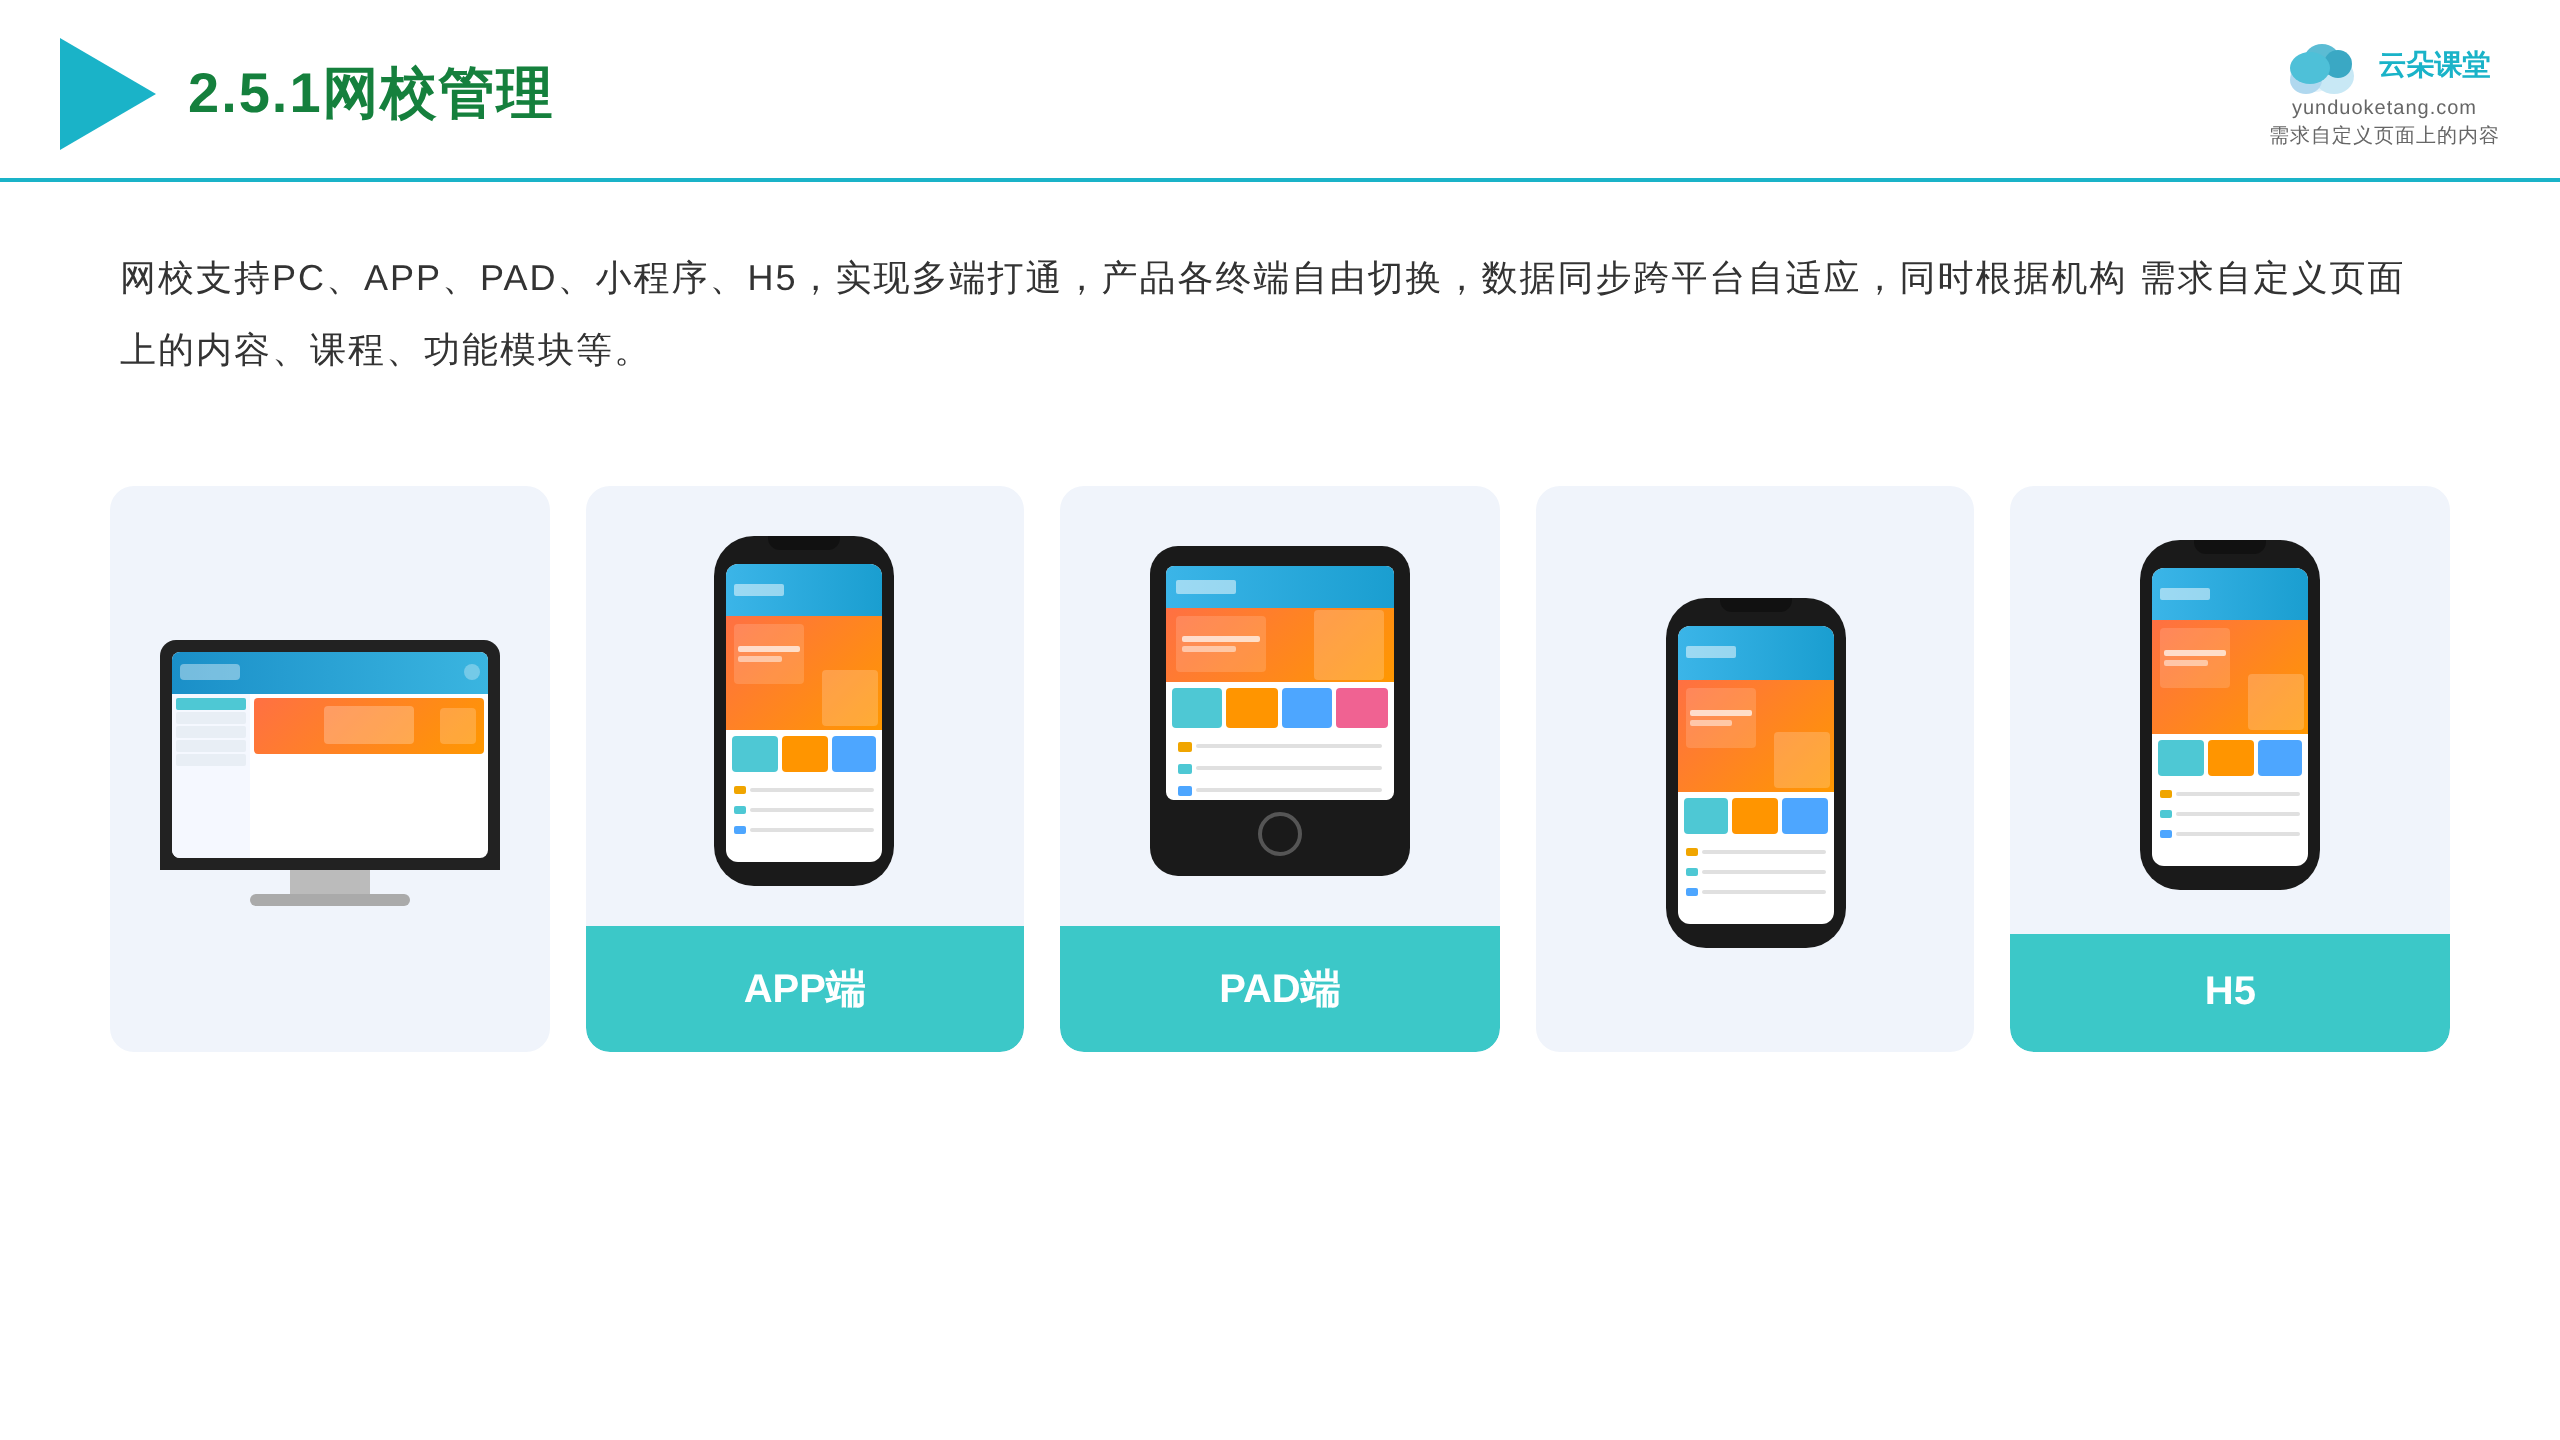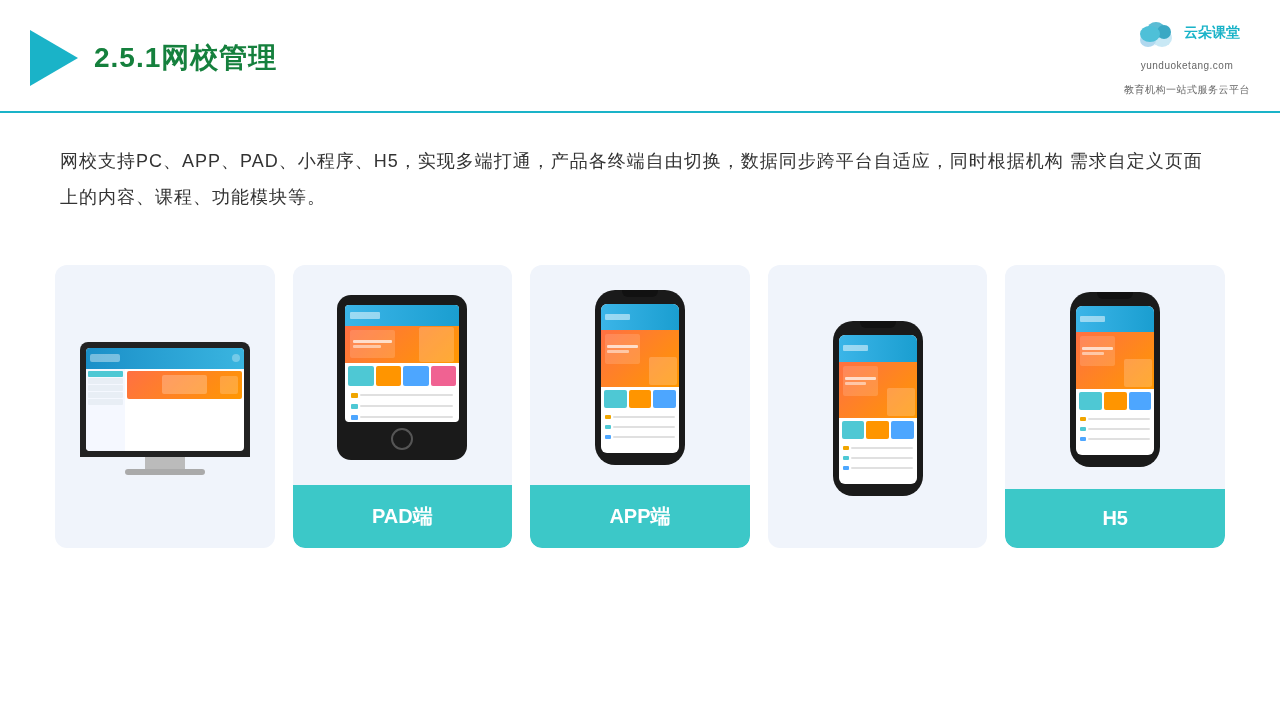--- a/index.html
+++ b/index.html
@@ -54,21 +54,21 @@
       height: 30px;
     }
     .brand-text {
       font-size: 14px;
       color: #1ab3c8;
       font-weight: 700;
     }
     .brand-sub {
       font-size: 10px;
       color: #666;
-      margin-top: 12px;
+      margin-top: 1px;
       text-align: center;
       letter-spacing: 0.5px;
     }
 
     
     .description {
       padding: 30px 72px 10px 60px;
       font-size: 18px;
       color: #333;
       line-height: 2;
@@ -221,21 +221,21 @@
         <ellipse cx="18" cy="18" rx="12" ry="10" fill="#e8f4fb"></ellipse>
         <ellipse cx="28" cy="20" rx="10" ry="9" fill="#c8e8f5"></ellipse>
         <ellipse cx="14" cy="22" rx="8" ry="7" fill="#b0d8ef"></ellipse>
         <ellipse cx="22" cy="12" rx="9" ry="8" fill="#5bbcd4"></ellipse>
         <ellipse cx="30" cy="14" rx="7" ry="7" fill="#3aa8c4"></ellipse>
         <ellipse cx="16" cy="16" rx="10" ry="8" fill="#4ec0d8"></ellipse>
       </svg>
       <span class="brand-text">云朵课堂</span>
     </div>
     <div class="brand-sub">yunduoketang.com</div>
-    <div class="brand-sub">教育机构一站式服务云平台</div>
+    <div class="brand-sub">需求自定义页面上的内容</div>
   </div>
 </div>
 
 <div class="description">网校支持PC、APP、PAD、小程序、H5，实现多端打通，产品各终端自由切换，数据同步跨平台自适应，同时根据机构
 需求自定义页面上的内容、课程、功能模块等。</div>
 
 <div class="cards-container">
 
   <div class="card">
     <div class="card-image-area">
@@ -272,20 +272,60 @@
           </div>
         </div>
         <div class="monitor-stand"></div>
         <div class="monitor-base"></div>
       </div>
     </div>
   </div>
 
   <div class="card">
     <div class="card-image-area">
+      <div class="phone-frame">
+        <div class="phone-notch"></div>
+        <div class="phone-screen">
+          <div style="height:18%;background:linear-gradient(90deg,#3bb5e8,#1a9ed0);display:flex;align-items:center;padding:0 4px;">
+            <div style="width:25px;height:6px;background:rgba(255,255,255,0.5);border-radius:1px;"></div>
+          </div>
+          <div style="height:38%;background:linear-gradient(135deg,#ff7043,#ff9800);display:flex;align-items:center;justify-content:center;position:relative;overflow:hidden;">
+            <div style="position:absolute;left:4px;top:4px;width:35px;height:30px;background:rgba(255,255,255,0.15);border-radius:2px;display:flex;flex-direction:column;justify-content:center;padding:2px;">
+              <div style="height:3px;background:rgba(255,255,255,0.7);border-radius:1px;margin-bottom:2px;"></div>
+              <div style="height:3px;background:rgba(255,255,255,0.5);border-radius:1px;width:70%;"></div>
+            </div>
+            <div style="position:absolute;right:2px;bottom:2px;width:28px;height:28px;background:rgba(255,255,255,0.2);border-radius:2px;"></div>
+          </div>
+          <div style="flex:1;display:grid;grid-template-columns:1fr 1fr 1fr;gap:2px;padding:3px;">
+            <div style="background:#4ec8d4;border-radius:2px;height:18px;"></div>
+            <div style="background:#ff9500;border-radius:2px;height:18px;"></div>
+            <div style="background:#4da6ff;border-radius:2px;height:18px;"></div>
+          </div>
+          <div style="padding:2px;display:flex;flex-direction:column;gap:2px;">
+            <div style="height:8px;background:#fff;border-radius:1px;display:flex;align-items:center;padding:0 2px;gap:2px;">
+              <div style="width:6px;height:4px;background:#f0a500;border-radius:1px;flex-shrink:0;"></div>
+              <div style="flex:1;height:2px;background:#e0e0e0;border-radius:1px;"></div>
+            </div>
+            <div style="height:8px;background:#fff;border-radius:1px;display:flex;align-items:center;padding:0 2px;gap:2px;">
+              <div style="width:6px;height:4px;background:#4ec8d4;border-radius:1px;flex-shrink:0;"></div>
+              <div style="flex:1;height:2px;background:#e0e0e0;border-radius:1px;"></div>
+            </div>
+            <div style="height:8px;background:#fff;border-radius:1px;display:flex;align-items:center;padding:0 2px;gap:2px;">
+              <div style="width:6px;height:4px;background:#4da6ff;border-radius:1px;flex-shrink:0;"></div>
+              <div style="flex:1;height:2px;background:#e0e0e0;border-radius:1px;"></div>
+            </div>
+          </div>
+        </div>
+      </div>
+    </div>
+    <div class="card-label">APP端</div>
+  </div>
+
+  <div class="card">
+    <div class="card-image-area">
       <div class="tablet-frame">
         <div class="tablet-screen">
           <div style="height:18%;background:linear-gradient(90deg,#3bb5e8,#1a9ed0);display:flex;align-items:center;padding:0 5px;">
             <div style="width:30px;height:7px;background:rgba(255,255,255,0.5);border-radius:1px;"></div>
           </div>
           <div style="height:32%;background:linear-gradient(135deg,#ff7043,#ff9800);display:flex;align-items:center;justify-content:center;position:relative;overflow:hidden;">
             <div style="position:absolute;left:5px;top:4px;width:45px;height:28px;background:rgba(255,255,255,0.15);border-radius:2px;display:flex;flex-direction:column;justify-content:center;padding:3px;">
               <div style="height:3px;background:rgba(255,255,255,0.7);border-radius:1px;margin-bottom:2px;"></div>
               <div style="height:3px;background:rgba(255,255,255,0.5);border-radius:1px;width:70%;"></div>
             </div>
@@ -348,21 +388,20 @@
               <div style="flex:1;height:2px;background:#e0e0e0;border-radius:1px;"></div>
             </div>
             <div style="height:8px;background:#fff;border-radius:1px;display:flex;align-items:center;padding:0 2px;gap:2px;">
               <div style="width:6px;height:4px;background:#4da6ff;border-radius:1px;flex-shrink:0;"></div>
               <div style="flex:1;height:2px;background:#e0e0e0;border-radius:1px;"></div>
             </div>
           </div>
         </div>
       </div>
     </div>
-    <div class="card-label">APP端</div>
   </div>
 
   <div class="card">
     <div class="card-image-area">
       <div class="phone-frame">
         <div class="phone-notch"></div>
         <div class="phone-screen">
           <div style="height:18%;background:linear-gradient(90deg,#3bb5e8,#1a9ed0);display:flex;align-items:center;padding:0 4px;">
             <div style="width:25px;height:6px;background:rgba(255,255,255,0.5);border-radius:1px;"></div>
           </div>
@@ -388,55 +427,16 @@
               <div style="flex:1;height:2px;background:#e0e0e0;border-radius:1px;"></div>
             </div>
             <div style="height:8px;background:#fff;border-radius:1px;display:flex;align-items:center;padding:0 2px;gap:2px;">
               <div style="width:6px;height:4px;background:#4da6ff;border-radius:1px;flex-shrink:0;"></div>
               <div style="flex:1;height:2px;background:#e0e0e0;border-radius:1px;"></div>
             </div>
           </div>
         </div>
       </div>
     </div>
-  </div>
-
-  <div class="card">
-    <div class="card-image-area">
-      <div class="phone-frame">
-        <div class="phone-notch"></div>
-        <div class="phone-screen">
-          <div style="height:18%;background:linear-gradient(90deg,#3bb5e8,#1a9ed0);display:flex;align-items:center;padding:0 4px;">
-            <div style="width:25px;height:6px;background:rgba(255,255,255,0.5);border-radius:1px;"></div>
-          </div>
-          <div style="height:38%;background:linear-gradient(135deg,#ff7043,#ff9800);display:flex;align-items:center;justify-content:center;position:relative;overflow:hidden;">
-            <div style="position:absolute;left:4px;top:4px;width:35px;height:30px;background:rgba(255,255,255,0.15);border-radius:2px;display:flex;flex-direction:column;justify-content:center;padding:2px;">
-              <div style="height:3px;background:rgba(255,255,255,0.7);border-radius:1px;margin-bottom:2px;"></div>
-              <div style="height:3px;background:rgba(255,255,255,0.5);border-radius:1px;width:70%;"></div>
-            </div>
-            <div style="position:absolute;right:2px;bottom:2px;width:28px;height:28px;background:rgba(255,255,255,0.2);border-radius:2px;"></div>
-          </div>
-          <div style="flex:1;display:grid;grid-template-columns:1fr 1fr 1fr;gap:2px;padding:3px;">
-            <div style="background:#4ec8d4;border-radius:2px;height:18px;"></div>
-            <div style="background:#ff9500;border-radius:2px;height:18px;"></div>
-            <div style="background:#4da6ff;border-radius:2px;height:18px;"></div>
-          </div>
-          <div style="padding:2px;display:flex;flex-direction:column;gap:2px;">
-            <div style="height:8px;background:#fff;border-radius:1px;display:flex;align-items:center;padding:0 2px;gap:2px;">
-              <div style="width:6px;height:4px;background:#f0a500;border-radius:1px;flex-shrink:0;"></div>
-              <div style="flex:1;height:2px;background:#e0e0e0;border-radius:1px;"></div>
-            </div>
-            <div style="height:8px;background:#fff;border-radius:1px;display:flex;align-items:center;padding:0 2px;gap:2px;">
-              <div style="width:6px;height:4px;background:#4ec8d4;border-radius:1px;flex-shrink:0;"></div>
-              <div style="flex:1;height:2px;background:#e0e0e0;border-radius:1px;"></div>
-            </div>
-            <div style="height:8px;background:#fff;border-radius:1px;display:flex;align-items:center;padding:0 2px;gap:2px;">
-              <div style="width:6px;height:4px;background:#4da6ff;border-radius:1px;flex-shrink:0;"></div>
-              <div style="flex:1;height:2px;background:#e0e0e0;border-radius:1px;"></div>
-            </div>
-          </div>
-        </div>
-      </div>
-    </div>
     <div class="card-label">H5</div>
   </div>
 
 </div>
 
 </body></html>

